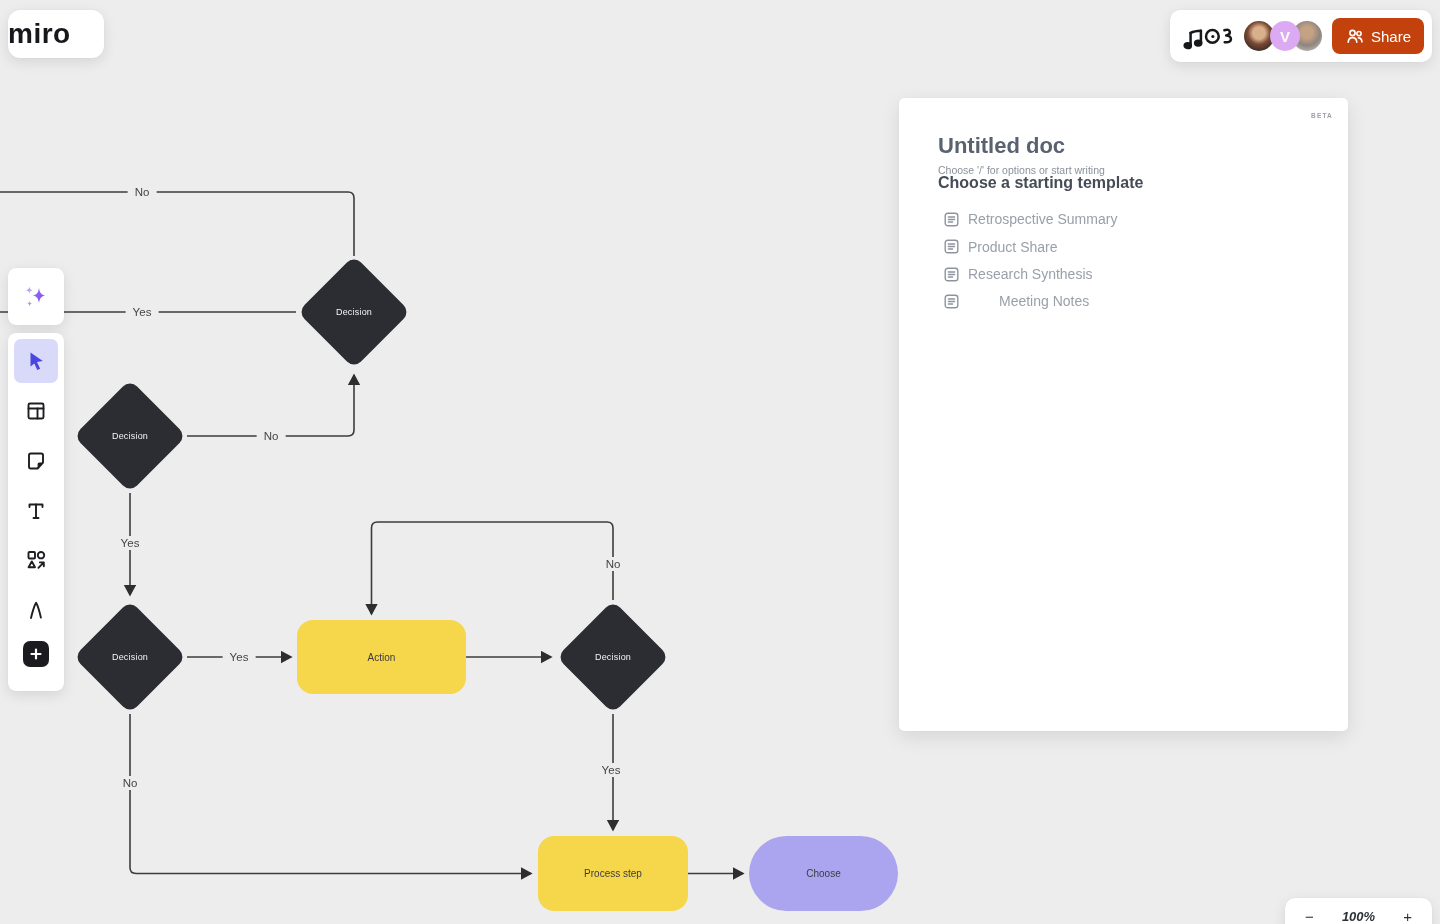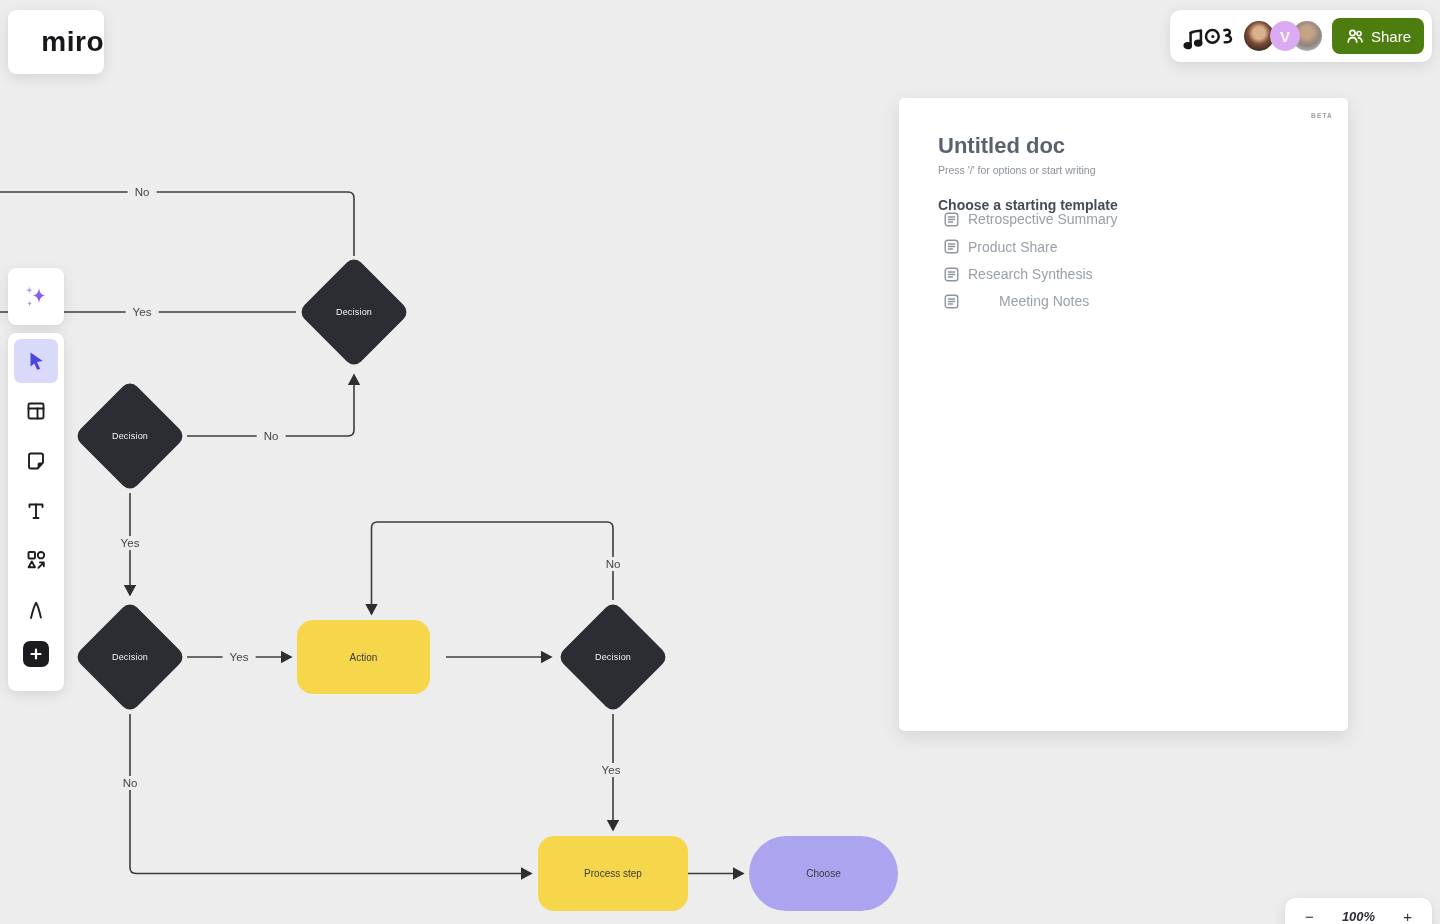--- a/index.html
+++ b/index.html
@@ -15,56 +15,56 @@
                font-size:11.5px; padding:1px 7px; z-index:3; white-space:nowrap; }
   .node { position:absolute; z-index:2; display:flex; align-items:center; justify-content:center; }
   .node-decision { width:114px; height:114px; }
   .diamond-shape { position:absolute; left:17px; top:17px; width:80px; height:80px;
                    background:#2b2d33; border-radius:10px; transform:rotate(45deg); }
   .node-decision .node-label { position:relative; color:#f2f3f5; font-size:9px; letter-spacing:.2px; }
   .node-rect { background:#f6d64b; border-radius:16px; color:#3b3c42; font-size:10px; }
   .node-terminator { background:#aba4ee; border-radius:38px; color:#3b3c42; font-size:10px; }
 
   
-  #logo-card { position:absolute; left:8px; top:10px; width:96px; height:64px; z-index:10;
-               display:flex; align-items:center; justify-content:flex-end; }
+  #logo-card { position:absolute; left:8px; top:10px; width:96px; height:48px; z-index:10;
+               display:flex; align-items:center; justify-content:flex-start;border-radius:12px; }
   #logo-card .logo-text { font-size:28px; font-weight:bold; color:#17181c; letter-spacing:.5px; }
 
   
   #topbar { position:absolute; left:1170px; top:10px; width:262px; height:52px; z-index:10;
             display:flex; align-items:center; border-radius:10px; }
   #doodle { margin-left:12px; }
   .avatars { display:flex; align-items:center; margin-left:8px; }
   .avatar { width:30px; height:30px; border-radius:50%; flex:0 0 auto;
             display:flex; align-items:center; justify-content:center; }
   .avatar-1 { background:radial-gradient(circle at 50% 40%, #d9b08c 0 26%, #7a4a33 48%, #3a2b26 78%); }
   .avatar-v { background:#dcaaf2; color:#ffffff; font-size:15px; font-weight:bold; margin-left:-4px; z-index:2; }
   .avatar-3 { background:radial-gradient(circle at 50% 38%, #c4a284 0 24%, #8e857f 55%, #d6d2ce 100%); margin-left:-8px; }
-  #share-btn { margin-left:10px; width:92px; height:36px; background:#4d7c0f; border:none; border-radius:8px;
+  #share-btn { margin-left:10px; width:92px; height:36px; background:#c2410c; border:none; border-radius:8px;
                color:#ffffff; font-size:15px; display:flex; align-items:center; justify-content:center; gap:6px; cursor:pointer; }
 
   
   #ai-card { position:absolute; left:8px; top:268px; width:56px; height:57px; z-index:10;
              display:flex; align-items:center; justify-content:center; }
   #toolbar { position:absolute; left:8px; top:333px; width:56px; height:358px; z-index:10; }
   .tool { position:absolute; left:6px; width:44px; height:44px; border-radius:7px;
           display:flex; align-items:center; justify-content:center; cursor:pointer; }
   .tool.active { background:#d9d9f9; }
   .tool svg { stroke:#1d1e21; fill:none; stroke-width:1.9; stroke-linecap:round; stroke-linejoin:round; }
   #tool-add { position:absolute; left:15px; top:308px; width:26px; height:26px; background:#1c1c20;
               border-radius:7px; display:flex; align-items:center; justify-content:center; cursor:pointer; }
 
   
   #doc-panel { position:absolute; left:899px; top:98px; width:449px; height:633px; z-index:5; border-radius:5px;
                box-shadow:0 6px 20px rgba(0,0,0,.10), 0 0 1px rgba(0,0,0,.08); background:#fff; }
   #beta-badge { position:absolute; right:15px; top:14px; font-size:6.5px; font-weight:bold;
                 color:#9aa1a9; letter-spacing:1.2px; }
   #doc-title { position:absolute; left:39px; top:35px; font-size:22px; font-weight:bold; color:#5a6270; }
   #doc-hint { position:absolute; left:39px; top:66px; font-size:10.5px; color:#8a919c; }
-  #doc-tpl-heading { position:absolute; left:39px; top:99px; font-size:14px; font-weight:bold; color:#454c56; }
+  #doc-tpl-heading { position:absolute; left:39px; top:76px; font-size:16px; font-weight:bold; color:#454c56; }
   .tpl-row { position:absolute; left:45px; height:18px; display:flex; align-items:center; gap:9px; cursor:pointer; }
   .tpl-row span { font-size:14px; color:#99a0aa; }
 
   
   #zoom-bar { position:absolute; left:1285px; top:898px; width:147px; height:40px; z-index:10;
               border-radius:10px; display:flex; align-items:flex-start; justify-content:space-between;
               padding:11px 20px 0 20px; }
   #zoom-bar .zctl { font-size:15px; color:#2d3036; background:none; border:none; cursor:pointer; line-height:1; }
   #zoom-level { font-size:13px; color:#2d3036; font-weight:bold;font-style:italic; }
 </style>
@@ -110,21 +110,21 @@
     <span class="node-label">Decision</span>
   </div>
   <div class="node node-decision" style="left:73px; top:600px;">
     <div class="diamond-shape"></div>
     <span class="node-label">Decision</span>
   </div>
   <div class="node node-decision" style="left:556px; top:600px;">
     <div class="diamond-shape"></div>
     <span class="node-label">Decision</span>
   </div>
-  <div class="node node-rect" style="left:297px; top:620px; width:133px; height:74px;">
+  <div class="node node-rect" style="left:297px; top:620px; width:169px; height:74px;">
     <span class="node-label">Action</span>
   </div>
   <div class="node node-rect" style="left:538px; top:836px; width:150px; height:75px;">
     <span class="node-label">Process step</span>
   </div>
   <div class="node node-terminator" style="left:749px; top:836px; width:149px; height:75px;">
     <span class="node-label">Choose</span>
   </div>
 </div>
 
@@ -221,21 +221,21 @@
   <div id="tool-add">
     <svg width="16" height="16" viewBox="0 0 16 16">
       <path d="M8 3.5 V12.5 M3.5 8 H12.5" stroke="#ffffff" stroke-width="2.2" stroke-linecap="round"></path>
     </svg>
   </div>
 </div>
 
 <div id="doc-panel">
   <span id="beta-badge">BETA</span>
   <div id="doc-title">Untitled doc</div>
-  <div id="doc-hint">Press '/' for options or start writing</div>
+  <div id="doc-hint">Choose '/' for options or start writing</div>
   <div id="doc-tpl-heading">Choose a starting template</div>
 
   <div class="tpl-row" style="top:112px;">
     <svg width="15" height="15" viewBox="0 0 15 15">
       <g stroke="#8d949e" stroke-width="1.4" fill="none" stroke-linecap="round">
         <rect x="1.2" y="1.2" width="12.6" height="12.6" rx="2.6"></rect>
         <path d="M4.4 5 H10.6 M4.4 7.5 H10.6 M4.4 10 H8.6"></path>
       </g>
     </svg>
     <span>Retrospective Summary</span>

